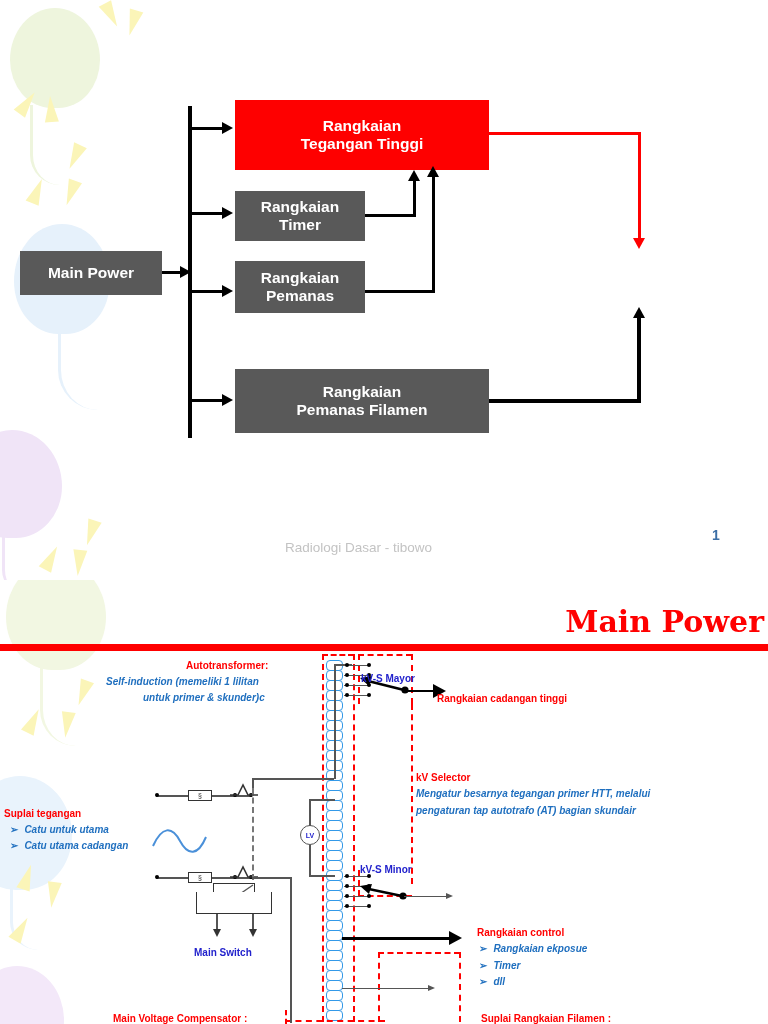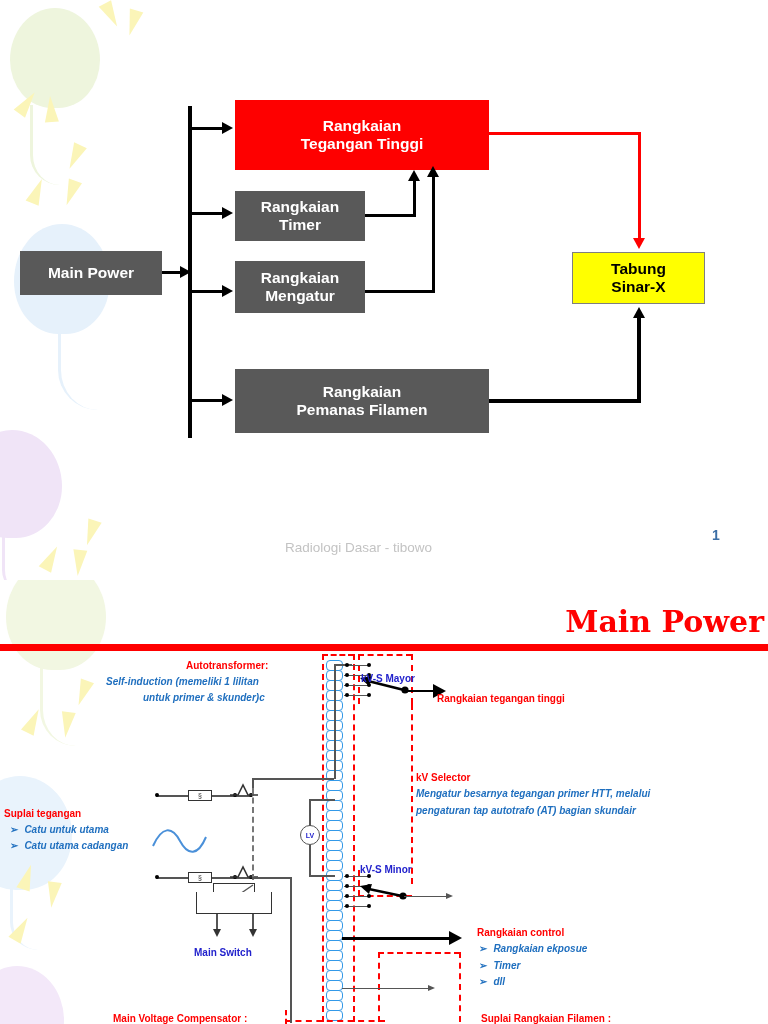--- a/index.html
+++ b/index.html
@@ -148,36 +148,32 @@
 
   <div class="blk" style="left:235px;top:191px;width:130px;height:50px;flex-direction:column;">
     <span>Rangkaian</span>
     <span>Timer</span>
   </div>
   <div class="ln" style="left:192px;top:212px;width:32px;height:3px;"></div>
   <div class="arw r" style="left:222px;top:207px;"></div>
 
   <div class="blk" style="left:235px;top:261px;width:130px;height:52px;flex-direction:column;">
     <span>Rangkaian</span>
-    <span>Mengatur</span>
+    <span>Pemanas</span>
   </div>
   <div class="ln" style="left:192px;top:290px;width:32px;height:3px;"></div>
   <div class="arw r" style="left:222px;top:285px;"></div>
 
   <div class="blk" style="left:235px;top:369px;width:254px;height:64px;flex-direction:column;">
     <span>Rangkaian</span>
     <span>Pemanas Filamen</span>
   </div>
   <div class="ln" style="left:192px;top:399px;width:32px;height:3px;"></div>
   <div class="arw r" style="left:222px;top:394px;"></div>
 
-  <div class="blk yellow" style="left:572px;top:252px;width:133px;height:52px;flex-direction:column;">
-    <span>Tabung</span>
-    <span>Sinar-X</span>
-  </div>
 
   <div class="ln red" style="left:489px;top:132px;width:152px;height:3px;"></div>
   <div class="ln red" style="left:638px;top:132px;width:3px;height:106px;"></div>
   <div class="arw d red" style="left:633px;top:238px;"></div>
 
   <div class="ln" style="left:365px;top:214px;width:51px;height:3px;"></div>
   <div class="ln" style="left:413px;top:181px;width:3px;height:36px;"></div>
   <div class="arw u" style="left:408px;top:170px;"></div>
 
   <div class="ln" style="left:365px;top:290px;width:70px;height:3px;"></div>
@@ -365,21 +361,21 @@
   <div class="bigarw" style="left:449px;top:351px;"></div>
 
   <div class="wire" style="left:342px;top:408px;width:88px;height:1.4px;"></div>
   <div class="tarw" style="left:428px;top:405px;"></div>
 
   <div class="txt red-h" style="left: 186px; top: 80px;">Autotransformer:</div>
   <div class="txt blue-i" style="left: 106px; top: 96px;">Self-induction (memeliki 1 lilitan</div>
   <div class="txt blue-i" style="left: 143px; top: 112px;">untuk primer &amp; skunder)c</div>
 
   <div class="txt blue-b" style="left: 361px; top: 93px;">kV-S Mayor</div>
-  <div class="txt red-h" style="left: 437px; top: 113px;">Rangkaian tegangan tinggi</div>
+  <div class="txt red-h" style="left: 437px; top: 113px;">Rangkaian cadangan tinggi</div>
 
   <div class="txt red-h" style="left: 416px; top: 192px;">kV Selector</div>
   <div class="txt blue-i" style="left: 416px; top: 208px;">Mengatur besarnya tegangan primer HTT, melalui</div>
   <div class="txt blue-i" style="left: 416px; top: 225px;">pengaturan tap autotrafo (AT) bagian skundair</div>
 
   <div class="txt red-h" style="left: 4px; top: 228px;">Suplai tegangan</div>
   <div class="txt bullet" style="left: 10px; top: 244px;">Catu untuk utama</div>
   <div class="txt bullet" style="left: 10px; top: 260px;">Catu utama cadangan</div>
 
   <div class="txt blue-b" style="left: 360px; top: 284px;">kV-S Minor</div>

